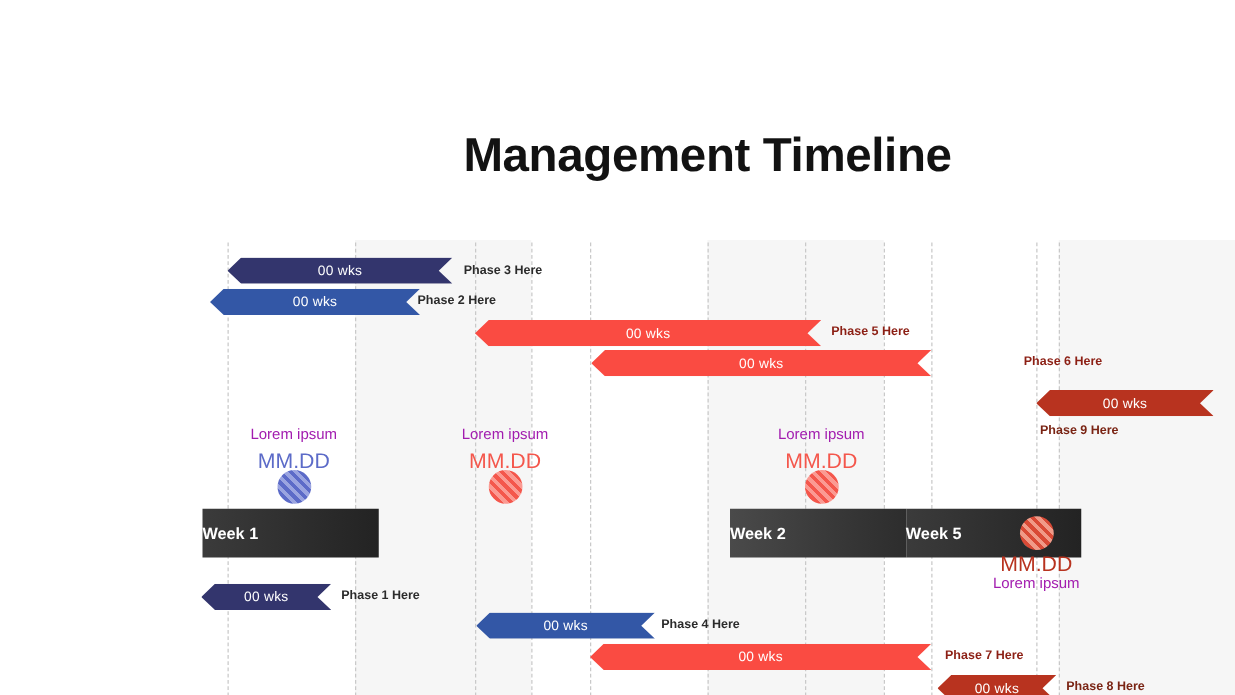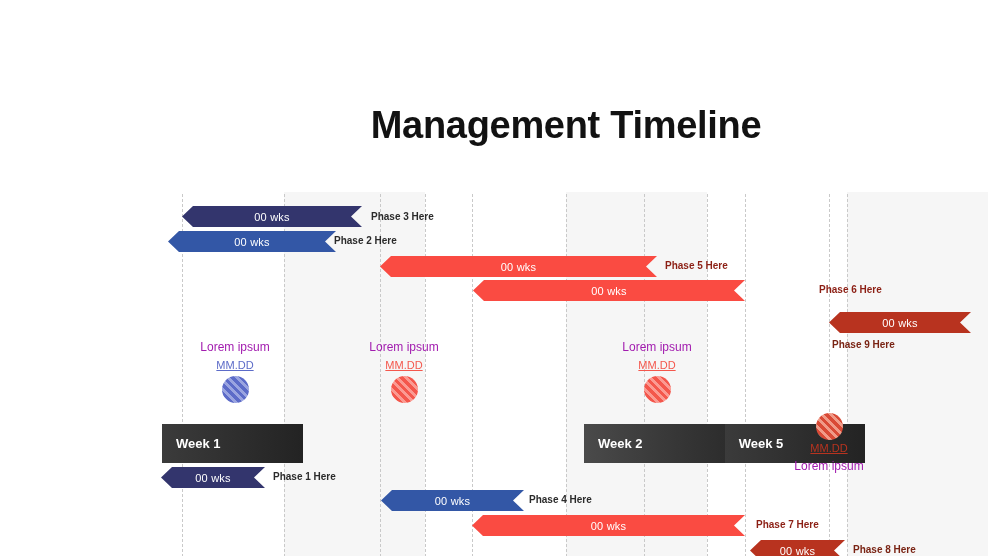--- a/index.html
+++ b/index.html
@@ -27,24 +27,23 @@
 
   
   .guide {
     position: absolute; top: 122px; height: 383px;
     border-left: 1px dashed #c9c9c9;
   }
 
   
   #axis { position: absolute; left: 72px; top: 317px; width: 844px; height: 36px; }
   .week-seg {
-    position: absolute; top: 17px; height: 39px;
+    position: absolute; top: 0; height: 39px;
     display: flex; align-items: center;
     color: #ffffff; font-size: 13px; font-weight: bold;
-    padding-left: 14px;
   }
   .week-dark  { background: linear-gradient(to right, #3b3b3b 0%, #2a2a2a 70%, #232323 100%); }
   .week-light { background: linear-gradient(to right, #4a4a4a 0%, #353535 70%, #2d2d2d 100%); }
 
   
   .bar {
     position: absolute; height: 21px;
     clip-path: polygon(0% 50%, 11px 0%, 100% 0%, calc(100% - 11px) 50%, 100% 100%, 11px 100%);
     display: flex; align-items: center; justify-content: center;
     color: #ffffff; font-size: 11px; letter-spacing: 0.2px;
@@ -81,23 +80,22 @@
     background: repeating-linear-gradient(45deg,
        #d94a36 0px, #d94a36 3px, #f09a88 3px, #f09a88 6px);
   }
   .ms-title {
     position: absolute; white-space: nowrap;
     font-size: 12px; font-weight: normal; color: #a21caf;
     transform: translateX(-50%);
   }
   .ms-date {
     position: absolute; white-space: nowrap;
-    font-size: 11px;
+    font-size: 17px;
     transform: translateX(-50%);
-    text-decoration: underline;
   }
   .date-blue { color: #5c6bc8; }
   .date-red  { color: #f4574c; }
   .date-dred { color: #b8331f; }
 </style>
 </head>
 <body>
 
 <div id="stage">
 

